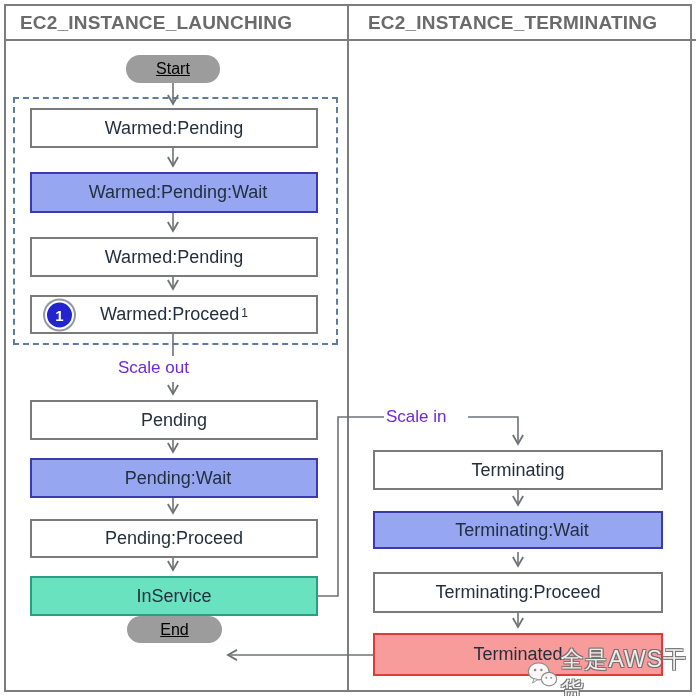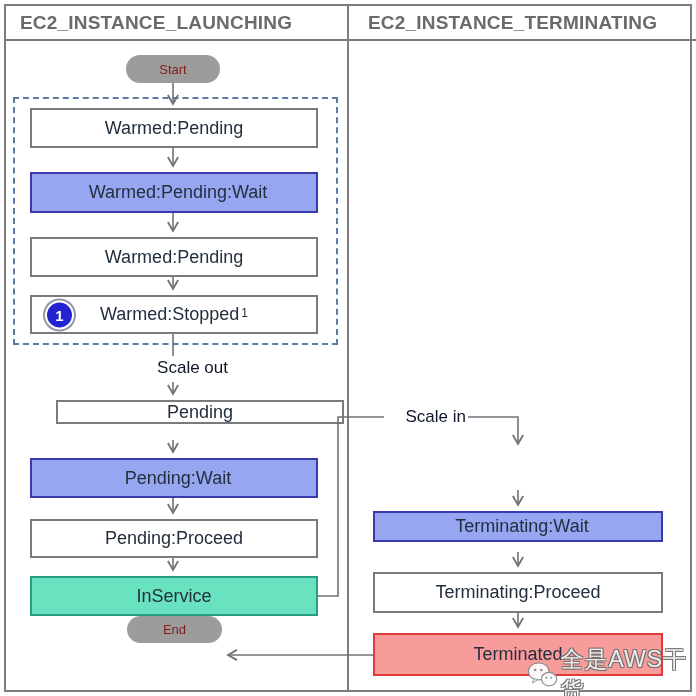--- a/index.html
+++ b/index.html
@@ -5,50 +5,50 @@
   html,body{margin:0;padding:0;width:696px;height:696px;background:#fff;overflow:hidden;
     font-family:"Liberation Sans","DejaVu Sans",sans-serif;}
   .stage{position:absolute;left:0;top:0;width:696px;height:696px;}
   .outer-border{position:absolute;left:4px;top:4px;width:684px;height:684px;border:2px solid #7d7d7d;z-index:0;}
   .col-divider{position:absolute;left:347px;top:6px;width:2px;height:684px;background:#7d7d7d;z-index:1;}
   .header-band{position:absolute;left:6px;top:6px;width:684px;height:33px;border-bottom:2px solid #7d7d7d;z-index:1;padding-left:6px;}
   .header-cell{position:absolute;top:0;height:33px;display:flex;align-items:center;
     font-weight:bold;font-size:19px;color:#6b6b6b;letter-spacing:.2px;}
   .header-left{left:14px;width:320px;}
   .header-right{left:362px;width:320px;}
-  .pill{position:absolute;background:#9c9c9c;border-radius:14px;color:#7f1d1d;font-size:13px;
-    display:flex;align-items:center;justify-content:center;z-index:2;}
+  .pill{position:absolute;background:#9c9c9c;border-radius:14px;color:#000000;font-size:16px;
+    display:flex;align-items:center;justify-content:center;z-index:2;text-decoration:underline;}
   .pill-start{left:126px;top:55px;width:94px;height:28px;}
   .pill-end{left:127px;top:616px;width:95px;height:27px;}
   .dashed-group{position:absolute;left:13px;top:97px;width:321px;height:244px;
     border:2px dashed #5b7da3;z-index:1;}
   .node{position:absolute;border:2px solid #7a7a7a;background:#fff;color:#232f3e;font-size:18px;
     display:flex;align-items:center;justify-content:center;z-index:2;box-sizing:border-box;}
   .node.lcol{left:30px;width:288px;}
   .node.rcol{left:373px;width:290px;}
   .node.wait{background:#97a6f0;border-color:#3a3aae;padding-left:8px;}
   .node.ok{background:#69e2c0;border-color:#2a9d82;}
   .node.bad{background:#f89b9b;border-color:#e03a3a;}
   .n-wp1{top:108px;height:40px;}
   .n-wpw{top:172px;height:41px;}
   .n-wp2{top:237px;height:40px;}
   .n-ws{top:295px;height:39px;}
-  .n-pending{top:400px;height:24px;margin-left:26px;}
+  .n-pending{top:400px;height:40px;}
   .n-pwait{top:458px;height:40px;}
   .n-pproceed{top:519px;height:39px;}
   .n-inservice{top:576px;height:40px;}
   .n-term{top:450px;height:40px;}
-  .n-twait{top:511px;height:31px;}
+  .n-twait{top:511px;height:38px;}
   .n-tproceed{top:572px;height:41px;}
   .n-terminated{top:633px;height:43px;}
   .badge{position:absolute;left:13px;top:50%;transform:translateY(-50%);width:25px;height:25px;
     background:#2323cf;border:2px solid #fff;border-radius:50%;box-shadow:0 0 0 2px #9097a5;
     color:#fff;font-size:15px;font-weight:bold;display:flex;align-items:center;justify-content:center;}
   sup.fn{font-size:12px;margin-left:2px;position:relative;top:-2px;}
-  .flow-label{position:absolute;z-index:3;color:#0f172a;font-size:17px;text-align:right;background:#fff;}
+  .flow-label{position:absolute;z-index:3;color:#6d28d9;font-size:17px;text-align:left;background:#fff;}
   .lbl-scale-out{left:118px;top:358px;width:110px;}
   .lbl-scale-in{left:386px;top:407px;width:80px;}
   svg.wires{position:absolute;left:0;top:0;z-index:4;pointer-events:none;}
   .watermark{position:absolute;left:527px;top:644px;z-index:6;display:flex;align-items:center;gap:3px;opacity:.95;}
   .watermark-text{color:#f2f2f2;font-size:23px;letter-spacing:1px;
     text-shadow:-1px -1px 0 #6e6e6e,1px -1px 0 #6e6e6e,-1px 1px 0 #6e6e6e,1px 1px 0 #6e6e6e;}
 </style>
 </head>
 <body>
 
@@ -67,38 +67,39 @@
   <div class="dashed-group"></div>
 
   <div class="node lcol n-wp1">Warmed:Pending</div>
 
   <div class="node lcol n-wpw wait">Warmed:Pending:Wait</div>
 
   <div class="node lcol n-wp2">Warmed:Pending</div>
 
   <div class="node lcol n-ws">
     <span class="badge">1</span>
-    <span>Warmed:Stopped</span>
+    <span>Warmed:Proceed</span>
       <sup class="fn">1</sup>
   </div>
 
   <div class="flow-label lbl-scale-out">Scale out</div>
 
   <div class="node lcol n-pending">Pending</div>
 
   <div class="node lcol n-pwait wait">Pending:Wait</div>
 
   <div class="node lcol n-pproceed">Pending:Proceed</div>
 
   <div class="node lcol n-inservice ok">InService</div>
 
   <div class="pill pill-end">End</div>
 
   <div class="flow-label lbl-scale-in">Scale in</div>
 
+  <div class="node rcol n-term">Terminating</div>
 
   <div class="node rcol n-twait wait">Terminating:Wait</div>
 
   <div class="node rcol n-tproceed">Terminating:Proceed</div>
 
   <div class="node rcol n-terminated bad">Terminated</div>
 
   <svg class="wires" width="696" height="696">
     <defs>
       <marker id="arrow" viewBox="0 0 10 10" refX="8" refY="5" markerWidth="8" markerHeight="8" orient="auto-start-reverse">

